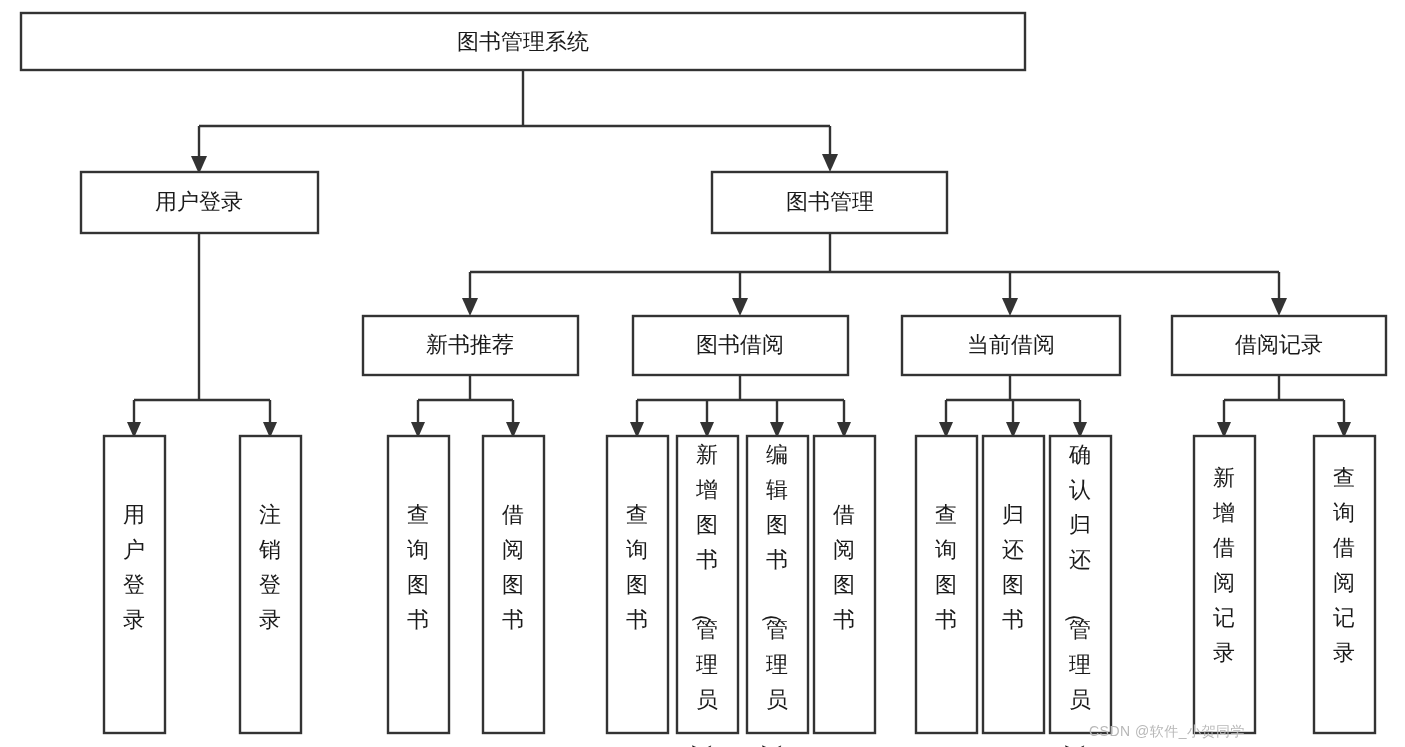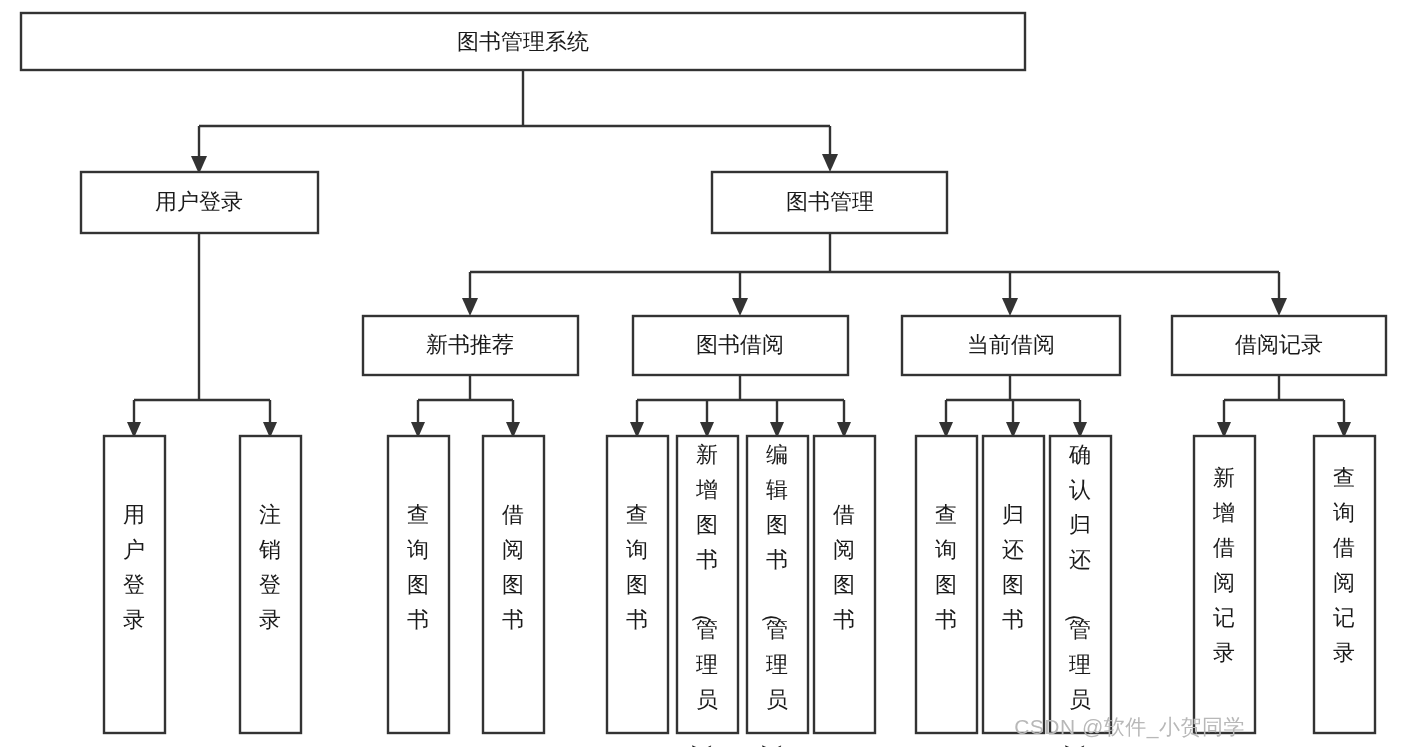--- a/index.html
+++ b/index.html
@@ -52,21 +52,21 @@
     font-family: "Liberation Sans", "DejaVu Sans", sans-serif;
     font-size: 22px;
     fill: #1a1a1a;
     text-anchor: middle;
   }
   .watermark-text {
     position: absolute;
     right: 12px;
     bottom: 6px;
     font-family: "Liberation Sans", "DejaVu Sans", sans-serif;
-    font-size: 21px;
+    font-size: 14px;
     color: #b8b8b8;
     letter-spacing: 0.5px;
     white-space: nowrap;
     user-select: none;
   }
 </style>
 </head>
 <body>
 
 <div id="diagram-root">

